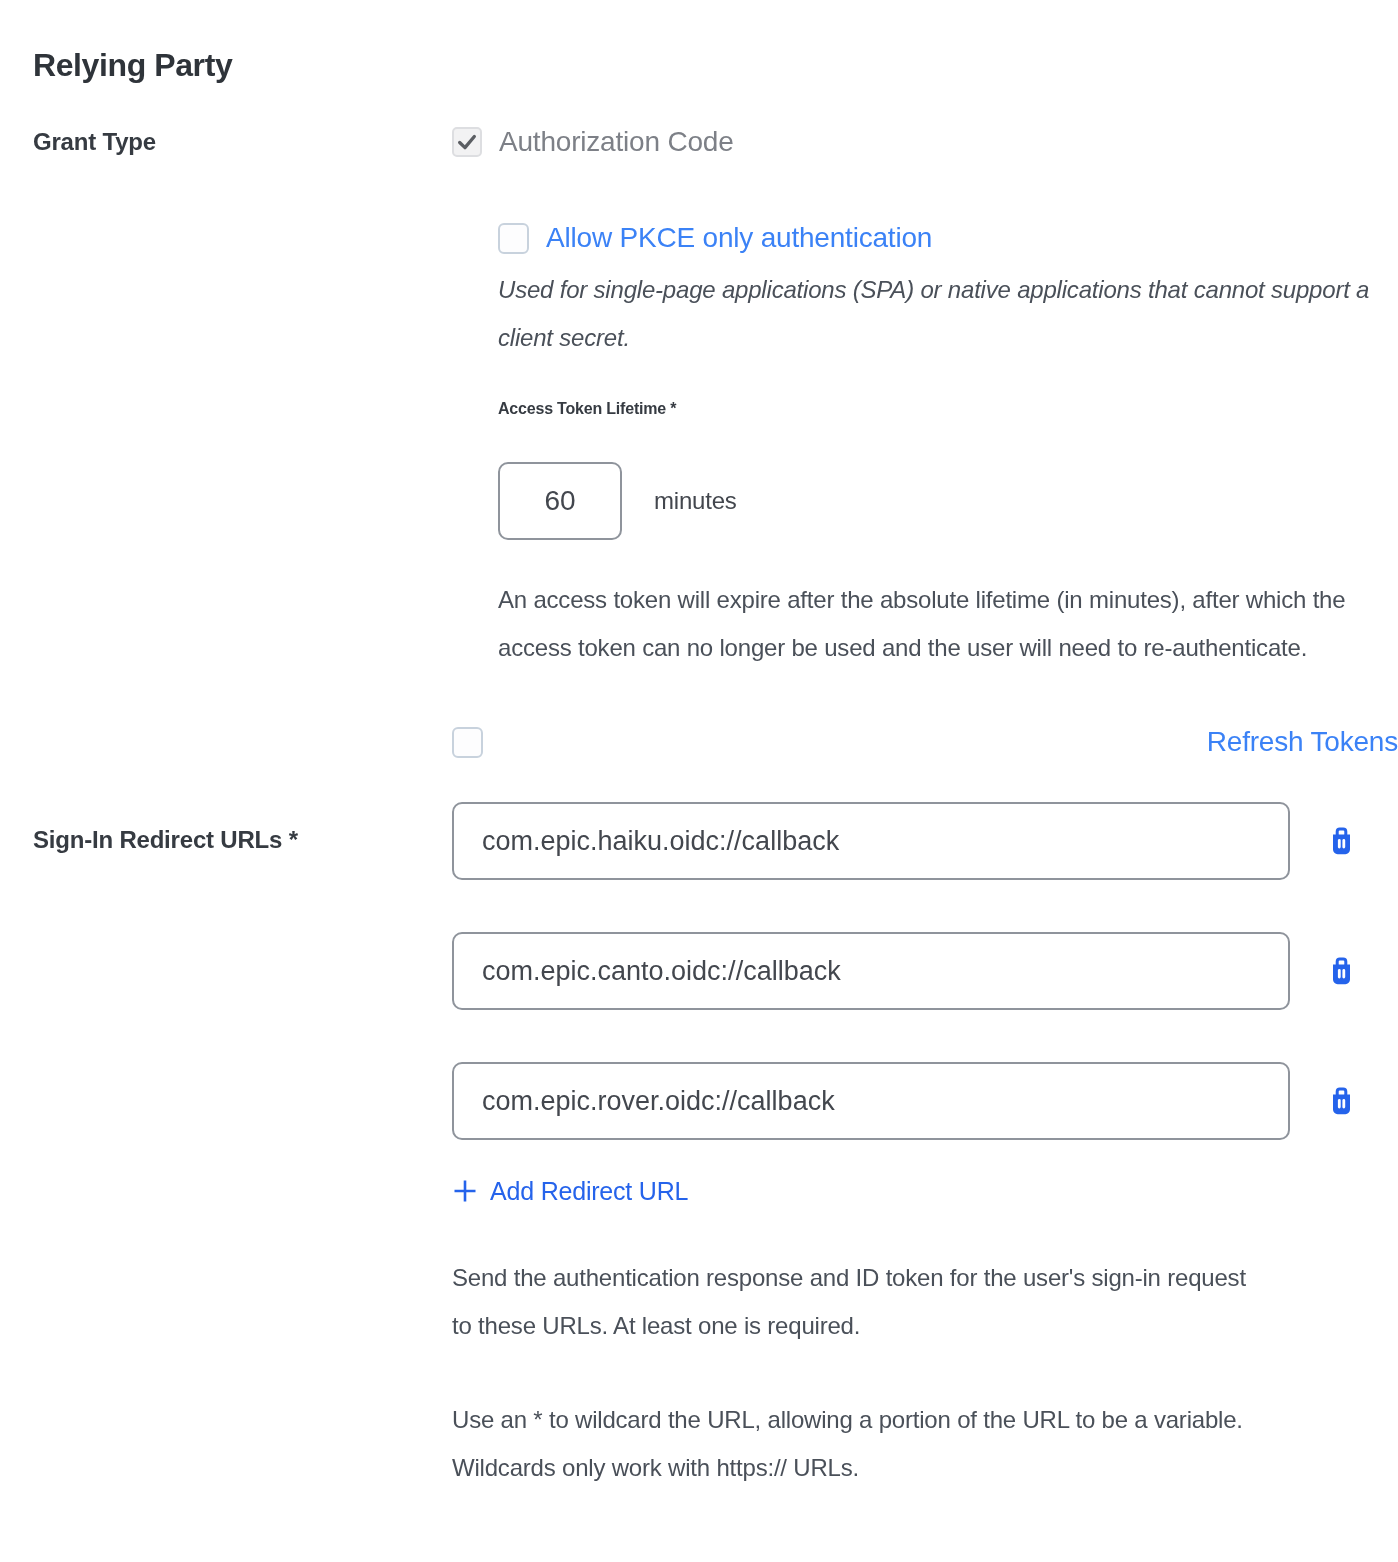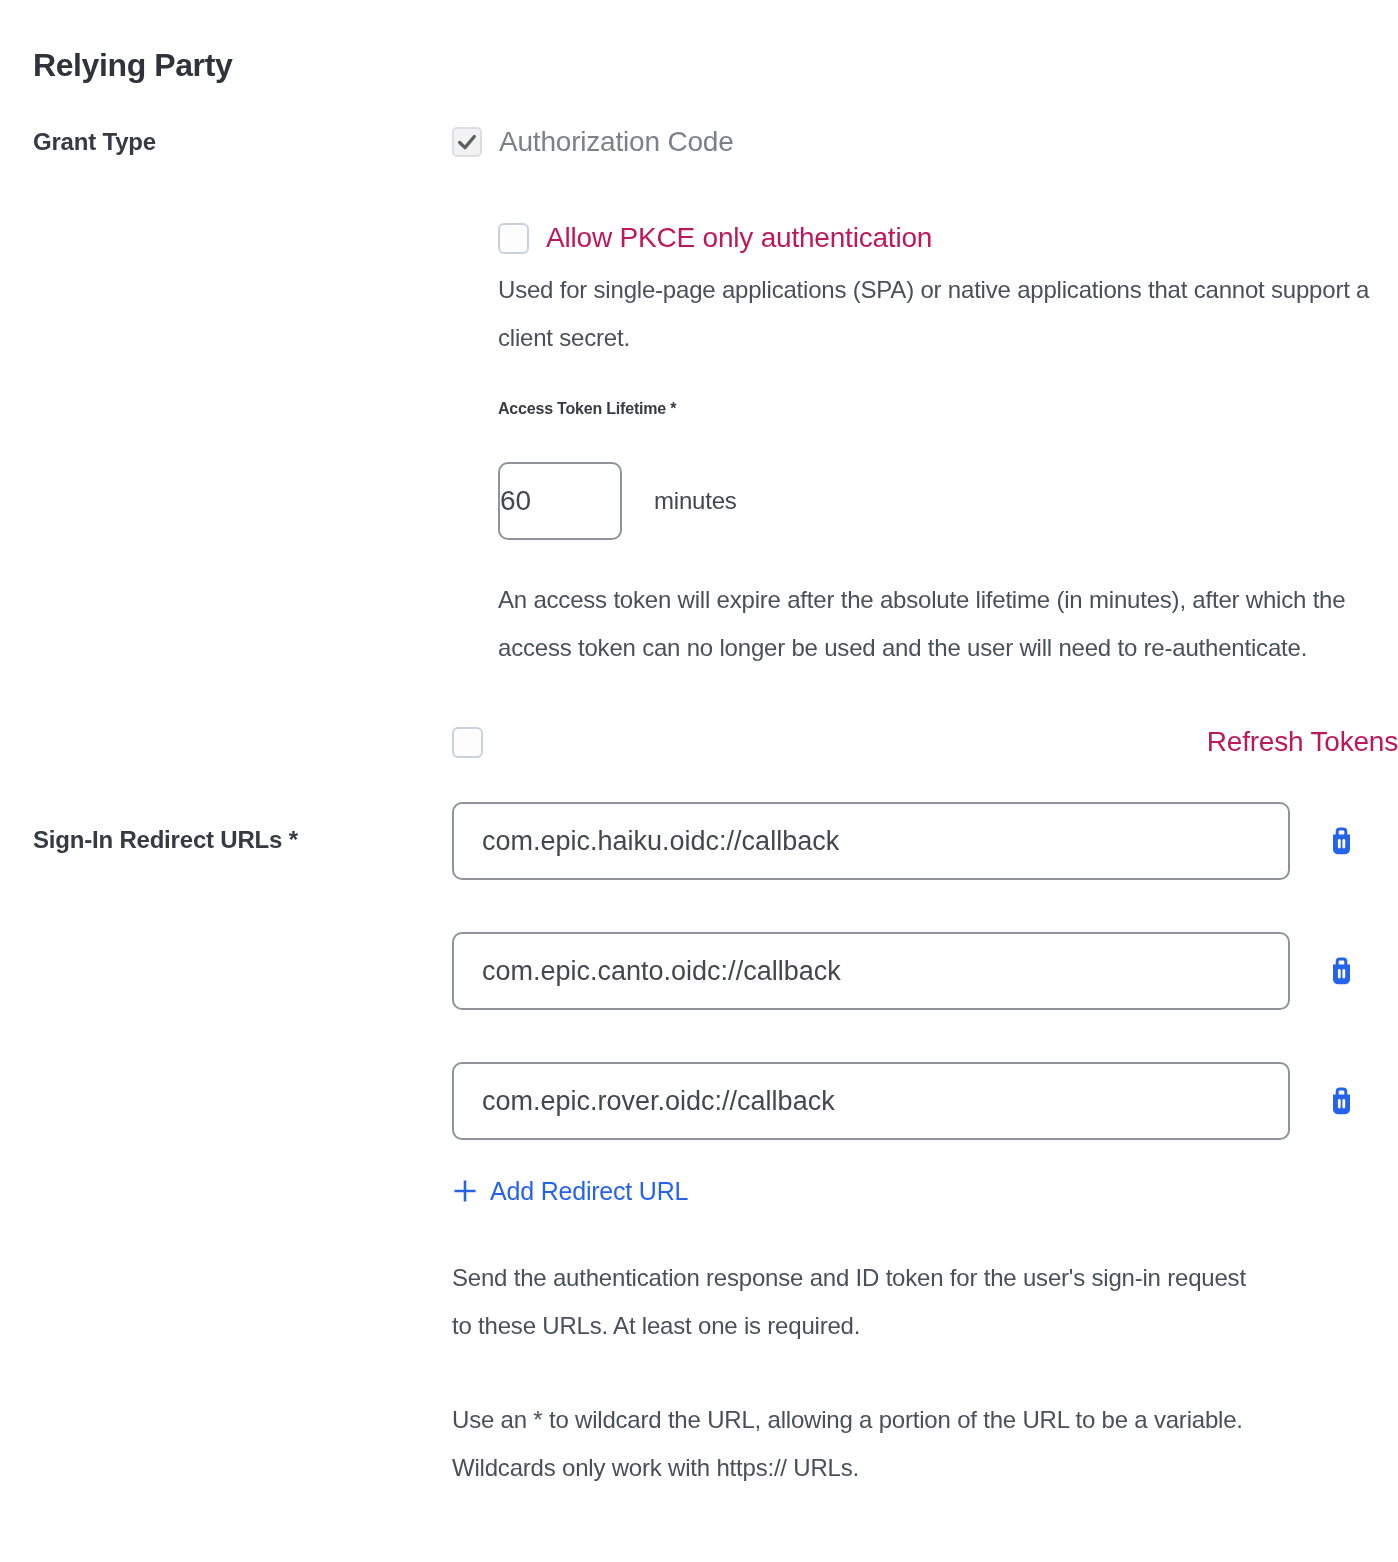--- a/index.html
+++ b/index.html
@@ -46,49 +46,50 @@
   }
   .checkbox.checked-disabled {
     width: 30px; height: 30px;
     background: #f2f2f3;
     border: 2px solid #dddee1;
     border-radius: 5px;
   }
   .check-label {
     margin-left: 17px;
     font-size: 28px;
-    color: #be185d;
+    color: #3b82f6;
     line-height: 32px;
   }
   .check-label.muted { color: #7d8087; }
 
   .sub-block { margin-left: 46px; margin-top: 64px; }
 
   p.help {
     font-size: 24px;
     line-height: 48px;
     color: #4a5059;
   }
-  p.help.pkce  { margin-top: 12px; max-width: 880px; }
+  p.help.pkce  { margin-top: 12px; max-width: 880px; font-style: italic; }
   p.help.token { margin-top: 36px; max-width: 880px; }
   p.help.bottom { max-width: 800px; margin-top: 46px; }
 
   h4.field-label {
     margin-top: 32px;
     font-size: 16px;
     font-weight: bold;
     color: #363b42;
     line-height: 30px;
   }
 
   .lifetime-row { margin-top: 38px; display: flex; align-items: center; }
   input.lifetime-input {
     width: 124px; height: 78px;
     border: 2px solid #8f949c;
     border-radius: 10px;
+    text-align: center;
     font-size: 28px;
     font-family: inherit;
     color: #43474e;
     background: #fff;
     outline: none;
   }
   .unit-label { margin-left: 32px; font-size: 24px; color: #43474e; }
 
   .check-row.refresh { margin-top: 54px; justify-content: space-between; }
 

